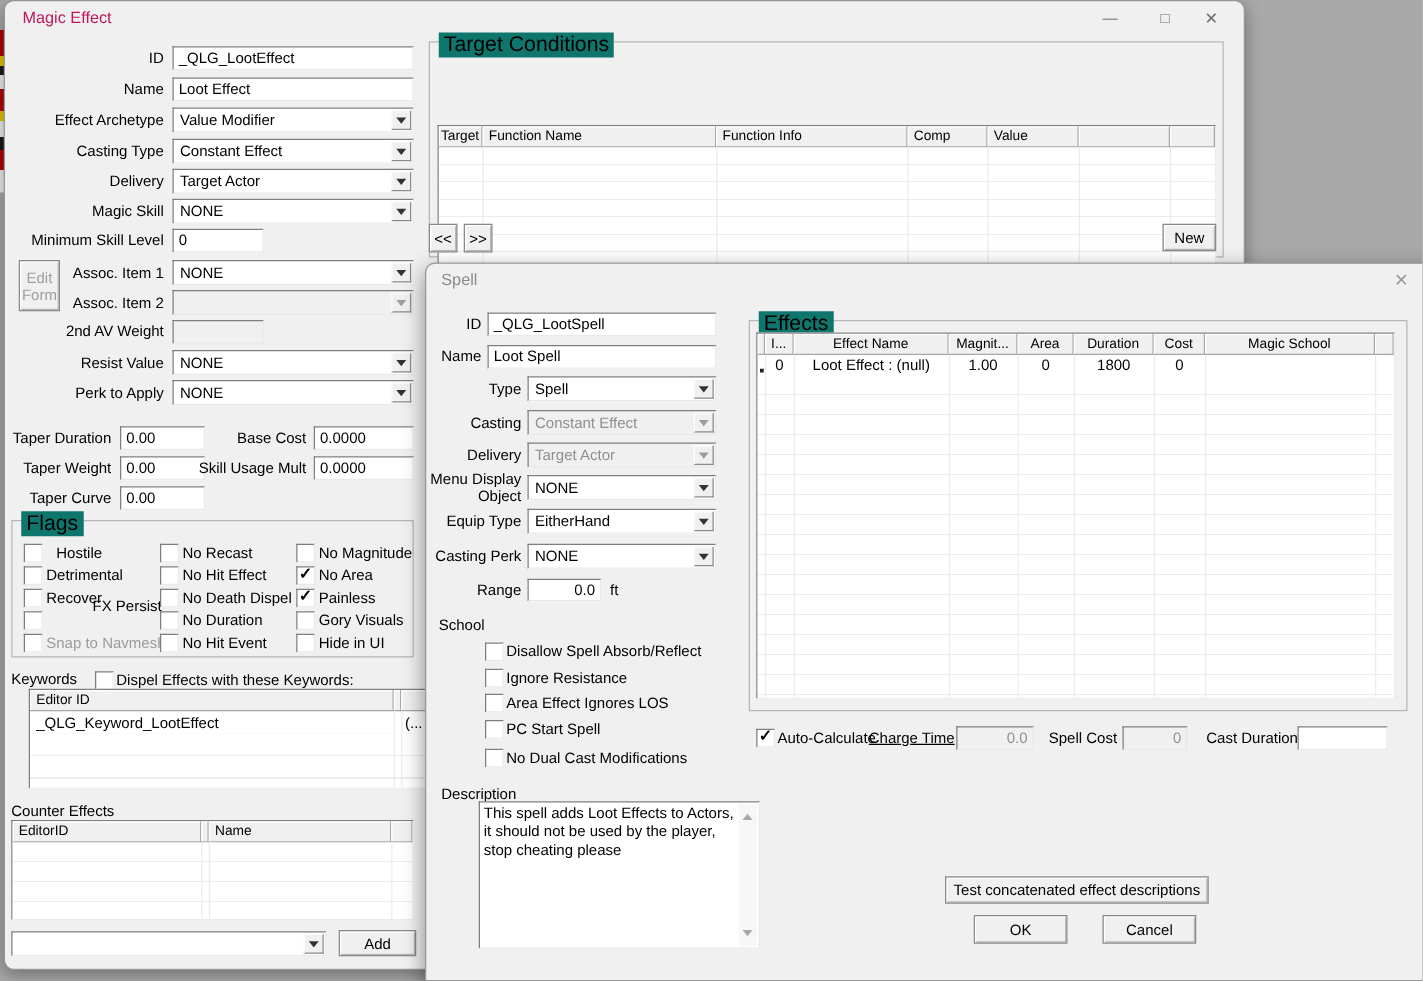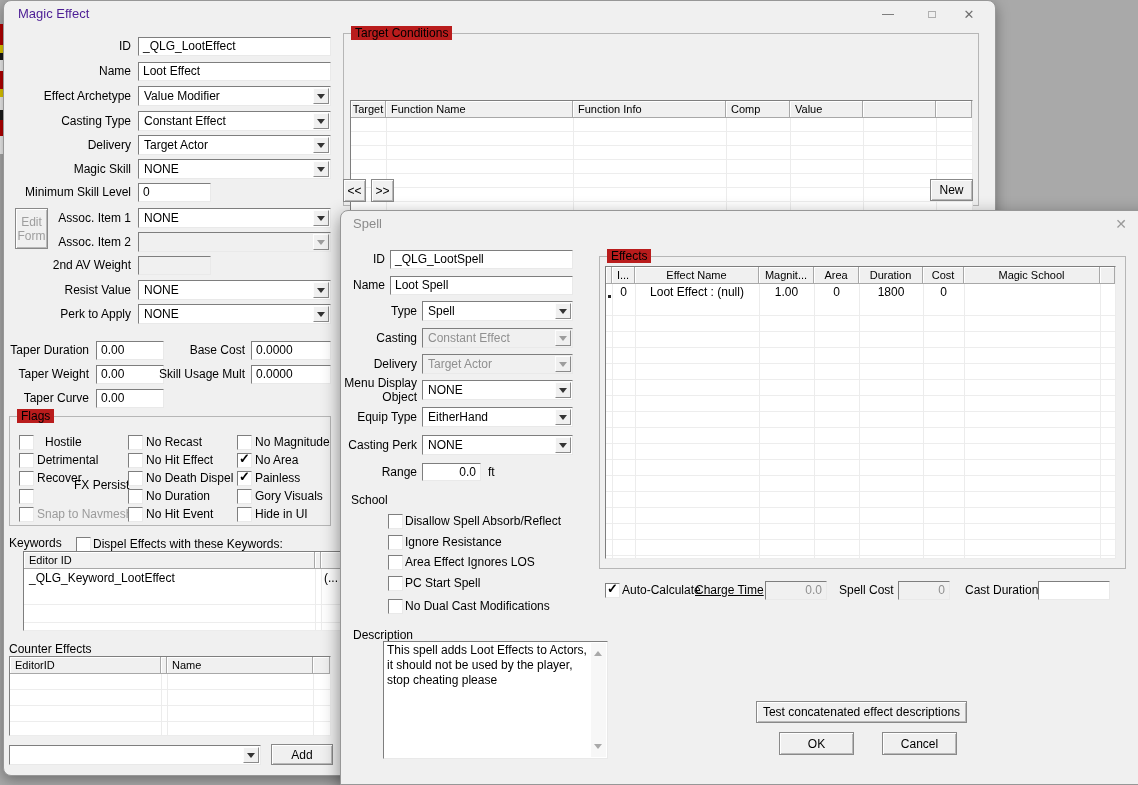--- a/index.html
+++ b/index.html
@@ -1,38 +1,38 @@
 <!DOCTYPE html>
 <html><head>
 <meta charset="utf-8">
 <style>
   html,body{margin:0;padding:0;background:#a9a9a9;font-family:"Liberation Sans",sans-serif;}
   #screen{position:relative;width:1138px;height:785px;overflow:hidden;background:#a9a9a9;}
   .abs{position:absolute;}
   .win{position:absolute;background:#f0f0f0;border:1px solid #979797;box-sizing:border-box;}
-  .wtitle{position:absolute;font-size:13px;color:#4c1d95;white-space:nowrap;}
+  .wtitle{position:absolute;font-size:13px;color:#be185d;white-space:nowrap;}
   .wc{position:absolute;top:0;height:26px;width:42px;display:flex;align-items:center;justify-content:center;font-size:12px;color:#6f6f6f;}
   .lbl{position:absolute;font-size:12px;color:#000;white-space:nowrap;line-height:19px;}
   .lbl.r{text-align:right;}
   .lbl.dis{color:#9b9b9b;}
   .lbl.wrap{white-space:normal;line-height:14px;}
   .tb{position:absolute;background:#fff;border:1px solid;border-color:#7e7e7e #e9e9e9 #e9e9e9 #7e7e7e;font-size:12px;line-height:17px;padding:0 4px;overflow:hidden;white-space:nowrap;box-sizing:border-box;color:#000;}
   .tb.dis{background:#f0f0f0;color:#8f8f8f;}
   .tb.ra{text-align:right;}
   .dd{position:absolute;background:#fff;border:1px solid;border-color:#7e7e7e #e9e9e9 #e9e9e9 #7e7e7e;box-sizing:border-box;}
   .dd .txt{position:absolute;left:5px;top:1px;right:18px;font-size:12px;line-height:16px;white-space:nowrap;overflow:hidden;color:#000;}
   .dd .btn2{position:absolute;right:1px;top:1px;bottom:1px;width:16px;background:#f0f0f0;border:1px solid;border-color:#fdfdfd #8b8b8b #8b8b8b #fdfdfd;display:flex;align-items:center;justify-content:center;box-sizing:border-box;}
   .arr{width:0;height:0;border:4px solid transparent;border-top:5px solid #333;margin-top:5px;}
   .dd.dis{background:#f0f0f0;}
   .dd.dis .txt{color:#8f8f8f;}
   .dd.dis .arr{border-top-color:#9d9d9d;}
   .btn{position:absolute;background:#f0f0f0;border:1px solid #898989;box-shadow:inset 1px 1px 0 #ffffff,inset -1px -1px 0 #b9b9b9;font-size:12px;display:flex;align-items:center;justify-content:center;color:#000;box-sizing:border-box;text-align:center;}
   .btn.dis{color:#9e9e9e;}
   .grp{position:absolute;border:1px solid #b6b6b6;box-sizing:border-box;}
-  .grp>.cap{position:absolute;top:-8px;left:7px;background:#b91c1c;padding:0 4px;font-size:12px;color:#000;white-space:nowrap;}
+  .grp>.cap{position:absolute;top:-8px;left:7px;background:#0f766e;padding:0 4px;font-size:17px;color:#000;white-space:nowrap;}
   .tbl{position:absolute;background:#fff;border:1px solid;border-color:#7e7e7e #ececec #ececec #7e7e7e;overflow:hidden;box-sizing:border-box;}
   .th{position:absolute;top:0;height:17px;background:#f0f0f0;border-right:1px solid #a8a8a8;border-bottom:1px solid #a8a8a8;box-shadow:inset 1px 1px 0 #fff;font-size:11px;display:flex;align-items:center;justify-content:center;white-space:nowrap;overflow:hidden;box-sizing:border-box;color:#000;}
   .th.l{justify-content:flex-start;padding-left:5px;}
   .rows{position:absolute;left:0;right:0;bottom:0;}
   .cl{position:absolute;width:1px;background:#ececec;bottom:0;}
   .cell{position:absolute;font-size:12px;white-space:nowrap;overflow:hidden;display:flex;align-items:center;justify-content:center;color:#000;box-sizing:border-box;}
   .cell.l{justify-content:flex-start;padding-left:5px;}
   .cb{position:absolute;width:13px;height:13px;background:#fff;border:1px solid;border-color:#7e7e7e #e9e9e9 #e9e9e9 #7e7e7e;box-sizing:content-box;}
   .cb.checked::after{content:"✓";position:absolute;left:1px;top:-3px;font-size:13px;font-weight:700;color:#000;}
   .sarr{position:absolute;left:3px;width:0;height:0;border:4px solid transparent;}

